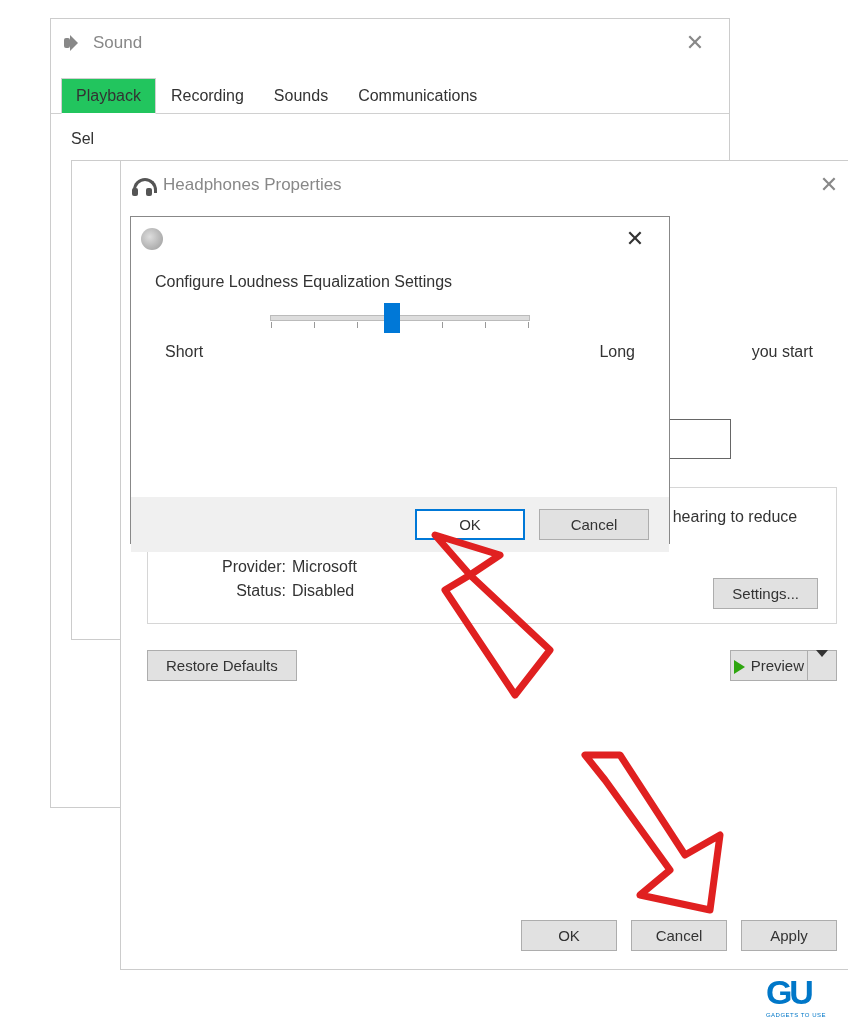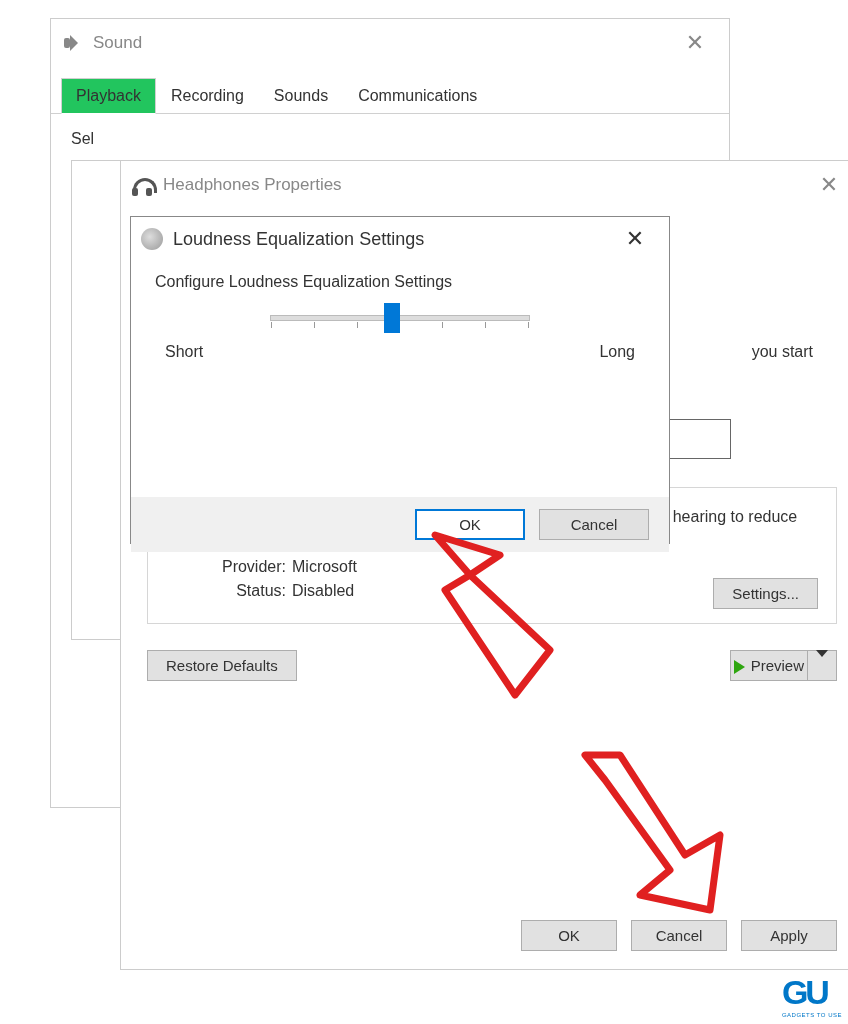--- a/index.html
+++ b/index.html
@@ -227,21 +227,21 @@
 .loud-icon{
   background: radial-gradient(circle at 40% 40%, #ddd, #999);
   border-radius: 50%;
 }
 
 
 .red-arrow { position: absolute; pointer-events: none; z-index: 30; }
 
 
 .watermark {
-  position: absolute; right: 6px; bottom: 6px;
+  position: absolute; right: 22px; bottom: 6px;
   font-weight: 900; font-size: 34px; color: #0077c8;
   font-family: Arial, sans-serif;
   letter-spacing: -3px;
 }
 .watermark small { display:block; font-size: 6px; letter-spacing:0.5px; color:#0077c8; text-align:center; font-weight:normal;}
 </style>
 </head>
 <body>
 
 <div class="window sound-win">
@@ -308,21 +308,20 @@
       <button class="btn" style="min-width:96px;">OK</button>
       <button class="btn" style="min-width:96px;">Cancel</button>
       <button class="btn" style="min-width:96px;">Apply</button>
     </div>
   </div>
 </div>
 
 <div class="window loud-win">
   <div class="titlebar">
     <span class="loud-icon"></span>
-    <span class="title">Loudness Equalization Settings</span>
     <span class="close-x dark">✕</span>
   </div>
   <div class="loud-body">
     <div class="loud-subtitle">Configure Loudness Equalization Settings</div>
     <div class="slider-wrap">
       <div class="slider-track">
         <div class="slider-ticks">
           <span></span>
             <span></span>
             <span></span>

